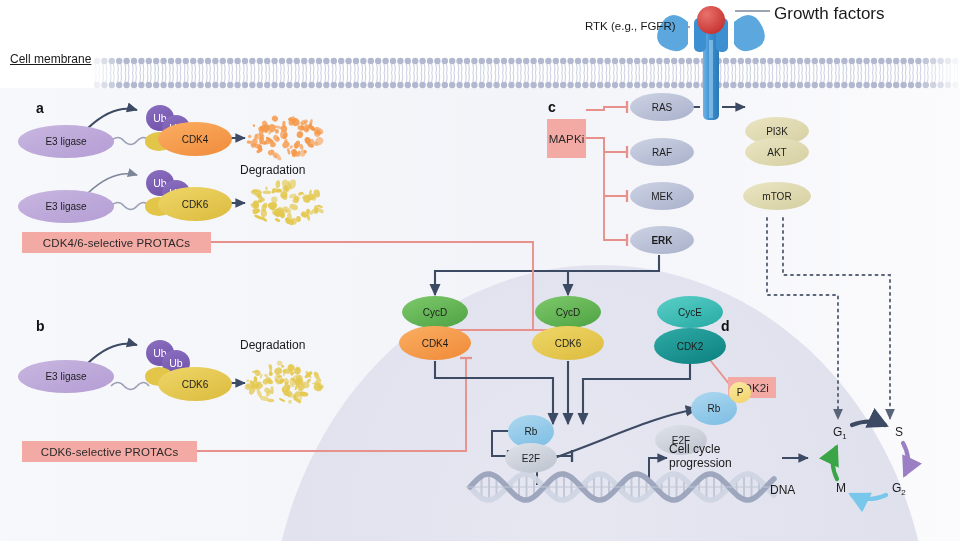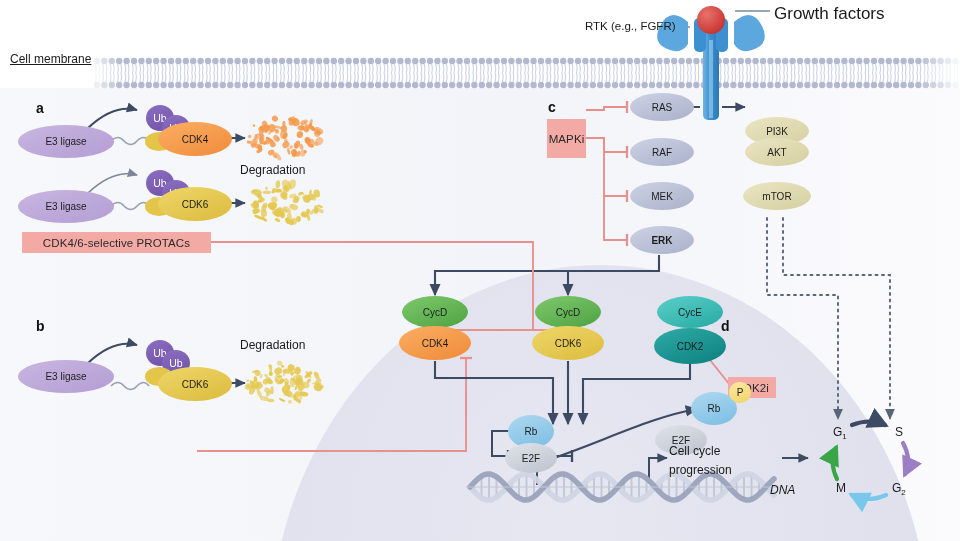--- a/index.html
+++ b/index.html
@@ -1191,20 +1191,21 @@
   <div class="pink-box" style="left:22px;top:232px;width:189px;height:21px;">CDK4/6-selective PROTACs</div>
 
   <div class="ellipse" style="left:18px;top:360px;width:96px;height:33px;background:linear-gradient(160deg,#c8b6e0,#b49dd4);">E3 ligase</div>
   <div class="ellipse" style="left:146px;top:340px;width:28px;height:26px;background:linear-gradient(160deg,#8b6fc0,#6f51a8);color:#fff;font-size:10.5px;">Ub</div>
   <div class="ellipse" style="left:162px;top:350px;width:28px;height:26px;background:linear-gradient(160deg,#8b6fc0,#6f51a8);color:#fff;font-size:10.5px;">Ub</div>
   <div class="ellipse" style="left:145px;top:367px;width:28px;height:19px;background:#e3c54a;"></div>
   <div class="ellipse" style="left:158px;top:367px;width:74px;height:34px;background:linear-gradient(160deg,#eed668,#dcbb3e);">CDK6</div>
 
   <div class="txt" style="left:240px;top:338px;font-size:12px;">Degradation</div>
 
+  <div class="pink-box" style="left:22px;top:441px;width:175px;height:21px;">CDK6-selective PROTACs</div>
 
   <div class="pink-box" style="left:547px;top:119px;width:39px;height:39px;">MAPKi</div>
 
   <div class="ellipse" style="left:630px;top:93px;width:64px;height:28px;background:linear-gradient(160deg,#cdd3e4,#a9b1cb);">RAS</div>
   <div class="ellipse" style="left:630px;top:138px;width:64px;height:28px;background:linear-gradient(160deg,#cdd3e4,#a9b1cb);">RAF</div>
   <div class="ellipse" style="left:630px;top:182px;width:64px;height:28px;background:linear-gradient(160deg,#cdd3e4,#a9b1cb);">MEK</div>
   <div class="ellipse" style="left:630px;top:226px;width:64px;height:28px;background:linear-gradient(160deg,#cdd3e4,#a9b1cb);font-weight:bold;">ERK</div>
 
   <div class="ellipse" style="left:745px;top:97px;width:64px;height:28px;background:linear-gradient(160deg,#eae5c2,#d6cfa2);margin-top:20px;">PI3K</div>
   <div class="ellipse" style="left:745px;top:138px;width:64px;height:28px;background:linear-gradient(160deg,#eae5c2,#d6cfa2);">AKT</div>
@@ -1221,22 +1222,22 @@
 
   <div class="pink-box" style="left:728px;top:377px;width:48px;height:21px;">CDK2i</div>
 
   <div class="ellipse" style="left:508px;top:415px;width:46px;height:33px;background:linear-gradient(160deg,#aed8f0,#7bbde3);">Rb</div>
   <div class="ellipse" style="left:505px;top:443px;width:52px;height:30px;background:linear-gradient(160deg,#dfe3ea,#bcc2ce);">E2F</div>
 
   <div class="ellipse" style="left:691px;top:392px;width:46px;height:33px;background:linear-gradient(160deg,#aed8f0,#7bbde3);">Rb</div>
   <div class="ellipse" style="left:729px;top:382px;width:22px;height:21px;background:linear-gradient(160deg,#fbeaa4,#f2d367);font-size:10px;">P</div>
   <div class="ellipse" style="left:655px;top:425px;width:52px;height:30px;background:linear-gradient(160deg,#dfe3ea,#bcc2ce);">E2F</div>
 
-  <div class="txt" style="left:669px;top:442px;font-size:12px;line-height:19px;white-space:pre;">Cell cycle
+  <div class="txt" style="left:669px;top:442px;font-size:12px;line-height:14px;white-space:pre;">Cell cycle
 progression</div>
-  <div class="txt" style="left:770px;top:483px;font-size:12px;font-style:italic;">DNA</div>
+  <div class="txt" style="left:770px;top:483px;font-size:12px;">DNA</div>
 
   <div class="txt" style="left:833px;top:425px;font-size:12px;"><span>G</span><sub style="font-size:8px;">1</sub></div>
   <div class="txt" style="left:895px;top:425px;font-size:12px;">S</div>
   <div class="txt" style="left:892px;top:481px;font-size:12px;"><span>G</span><sub style="font-size:8px;">2</sub></div>
   <div class="txt" style="left:836px;top:481px;font-size:12px;">M</div>
 
 </div>
 
 </body></html>

